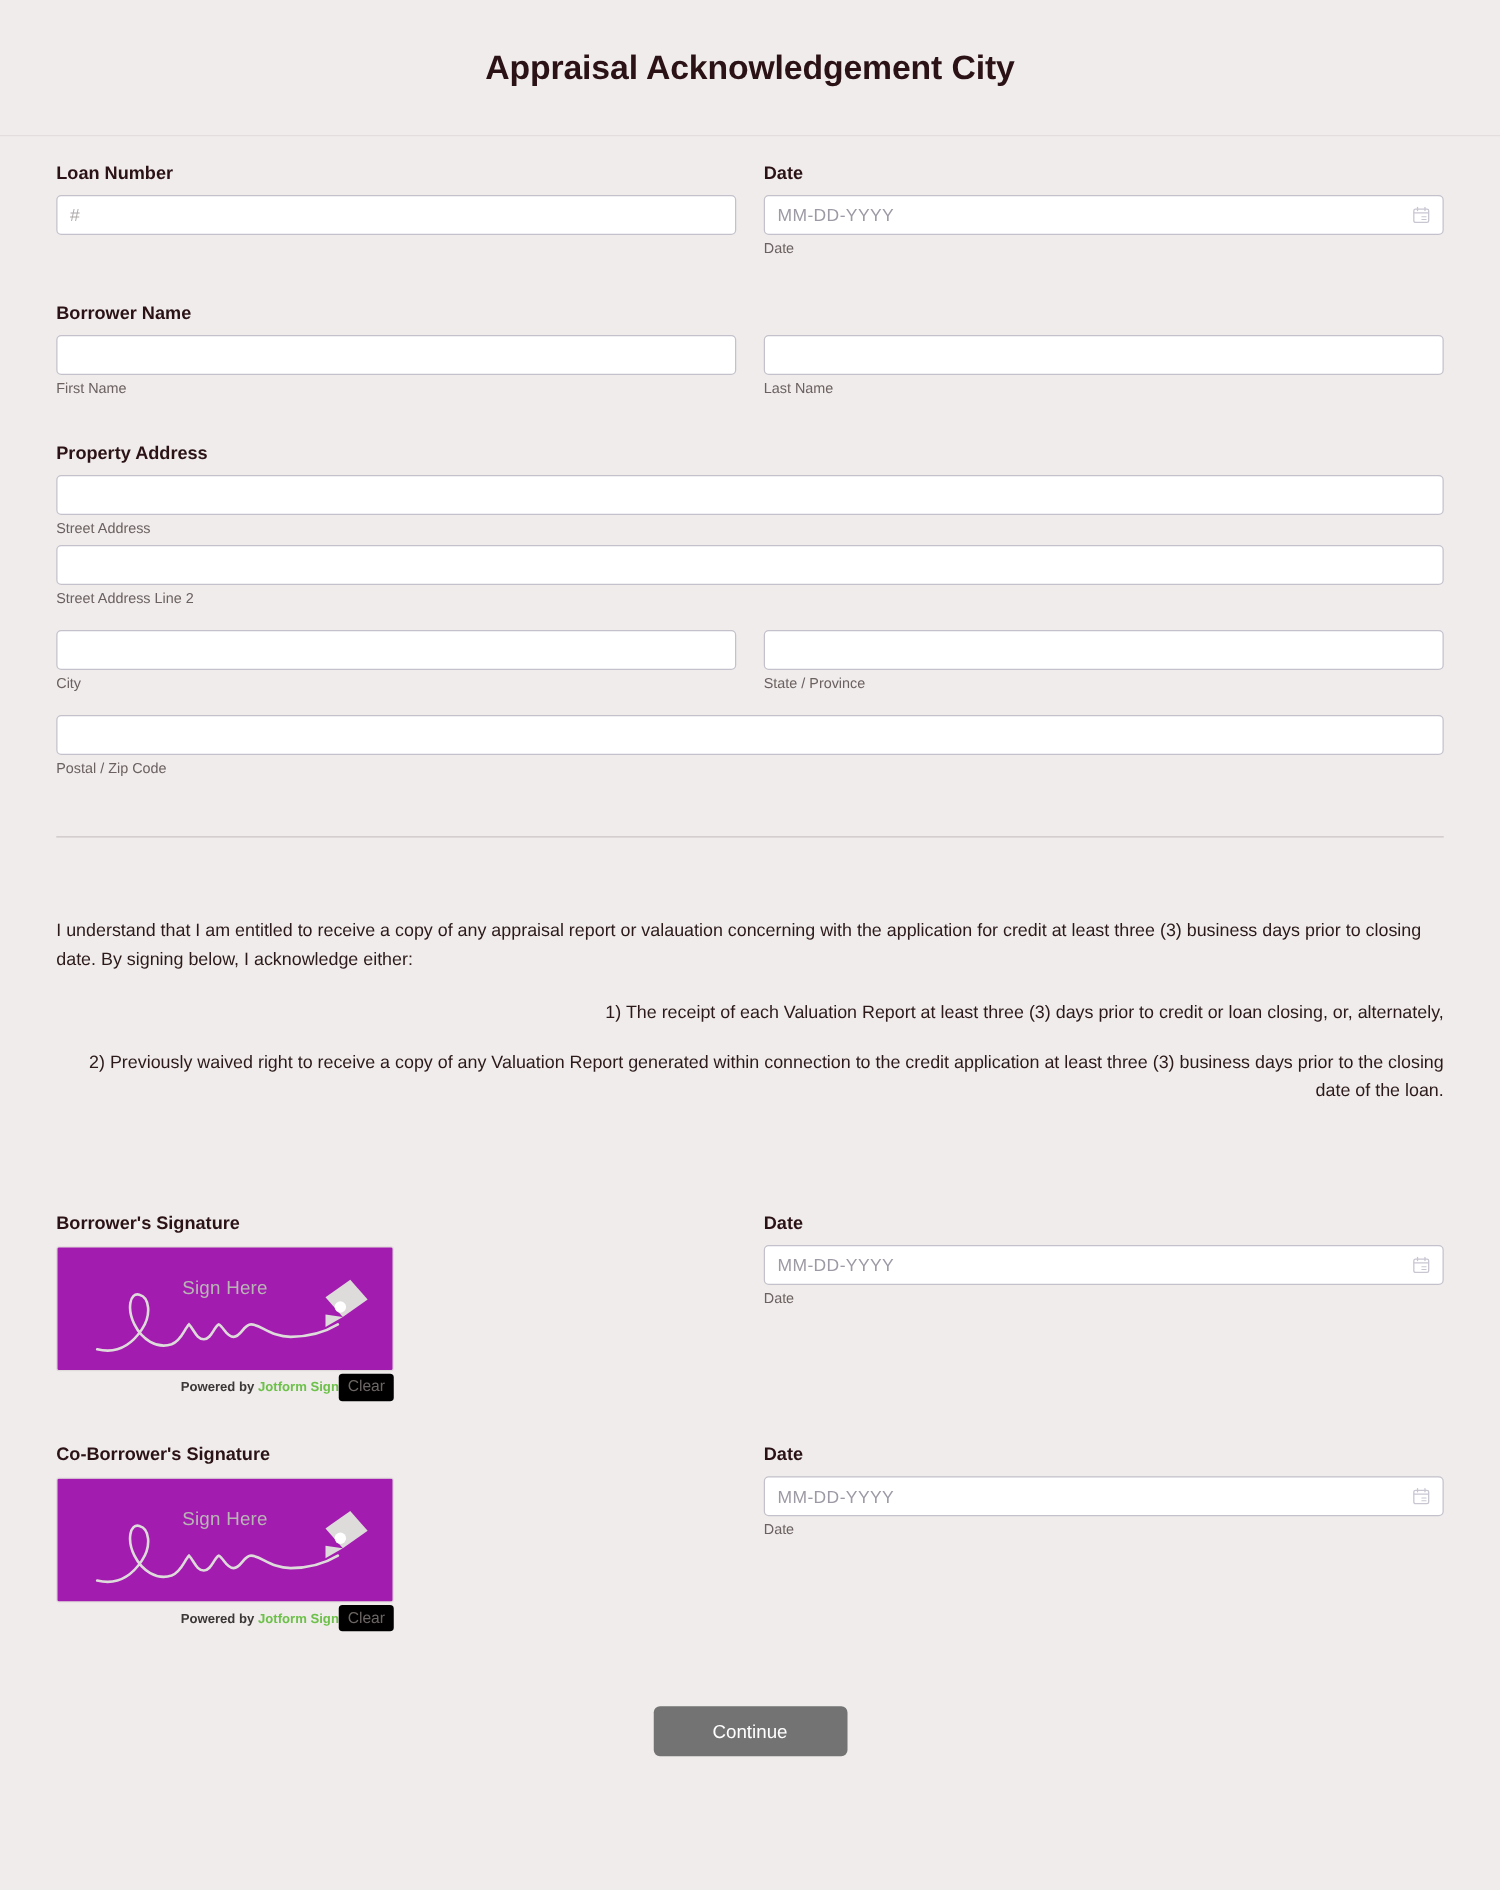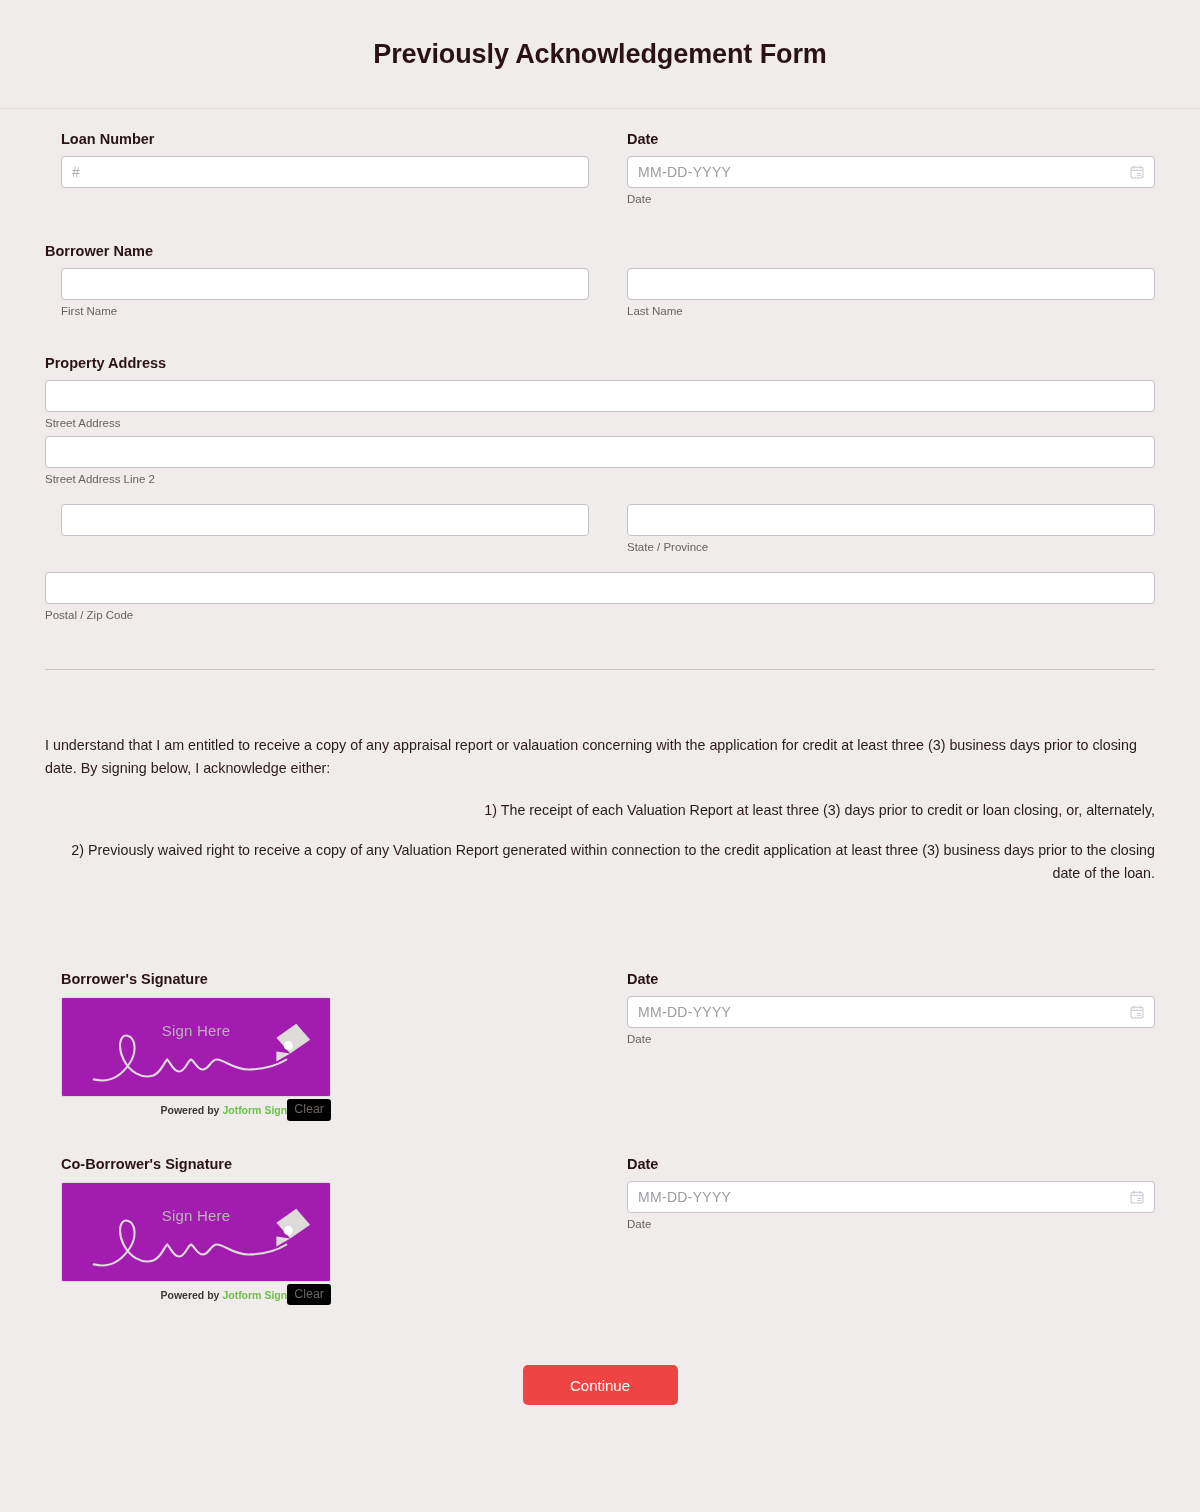--- a/index.html
+++ b/index.html
@@ -74,21 +74,21 @@
     position: absolute;
     right: 11px;
     top: 50%;
     transform: translateY(-50%);
     width: 14px;
     height: 14px;
     pointer-events: none;
   }
 
   .row2 { display: flex; gap: 22px; }
-  .col { flex: 1; min-width: 0; margin-left: 16px; }
+  .col { flex: 1; min-width: 0; }
 
   .divider {
     height: 1px;
     background: #cdc4c6;
     margin: 0;
   }
 
   
   .legal-para {
     font-size: 14.3px;
@@ -157,36 +157,36 @@
     cursor: pointer;
     line-height: 1;
   }
 
   
   .continue-wrap {
     display: flex;
     justify-content: center;
   }
   .continue-btn {
-    background: #ef4444;
+    background: #737373;
     color: #ffffff;
     border: none;
     border-radius: 5px;
     width: 155px;
     height: 40px;
     font-size: 15px;
     font-family: "Liberation Sans", sans-serif;
     cursor: pointer;
   }
 </style>
 </head>
 <body>
 
 <div class="form-header">
-  <h1 class="form-title">Previously Acknowledgement Form</h1>
+  <h1 class="form-title">Appraisal Acknowledgement City</h1>
 </div>
 
 <div class="form-body">
 
   <div class="row2" style="margin-top:22px;">
     <div class="col field-block">
       <label class="field-label">Loan Number</label>
       <input class="txt-input" style="margin-top: 9px;" type="text" placeholder="#">
     </div>
     <div class="col field-block">
@@ -227,20 +227,21 @@
     </div>
 
     <div style="margin-top:6px;">
       <input class="txt-input" type="text" placeholder="" style="">
       <span class="sub-label">Street Address Line 2</span>
     </div>
 
     <div class="row2" style="margin-top:17px;">
       <div class="col">
         <input class="txt-input" type="text" placeholder="" style="">
+        <span class="sub-label">City</span>
       </div>
       <div class="col">
         <input class="txt-input" type="text" placeholder="" style="">
         <span class="sub-label">State / Province</span>
       </div>
     </div>
 
     <div style="margin-top:17px;">
       <input class="txt-input" type="text" placeholder="" style="">
       <span class="sub-label">Postal / Zip Code</span>

